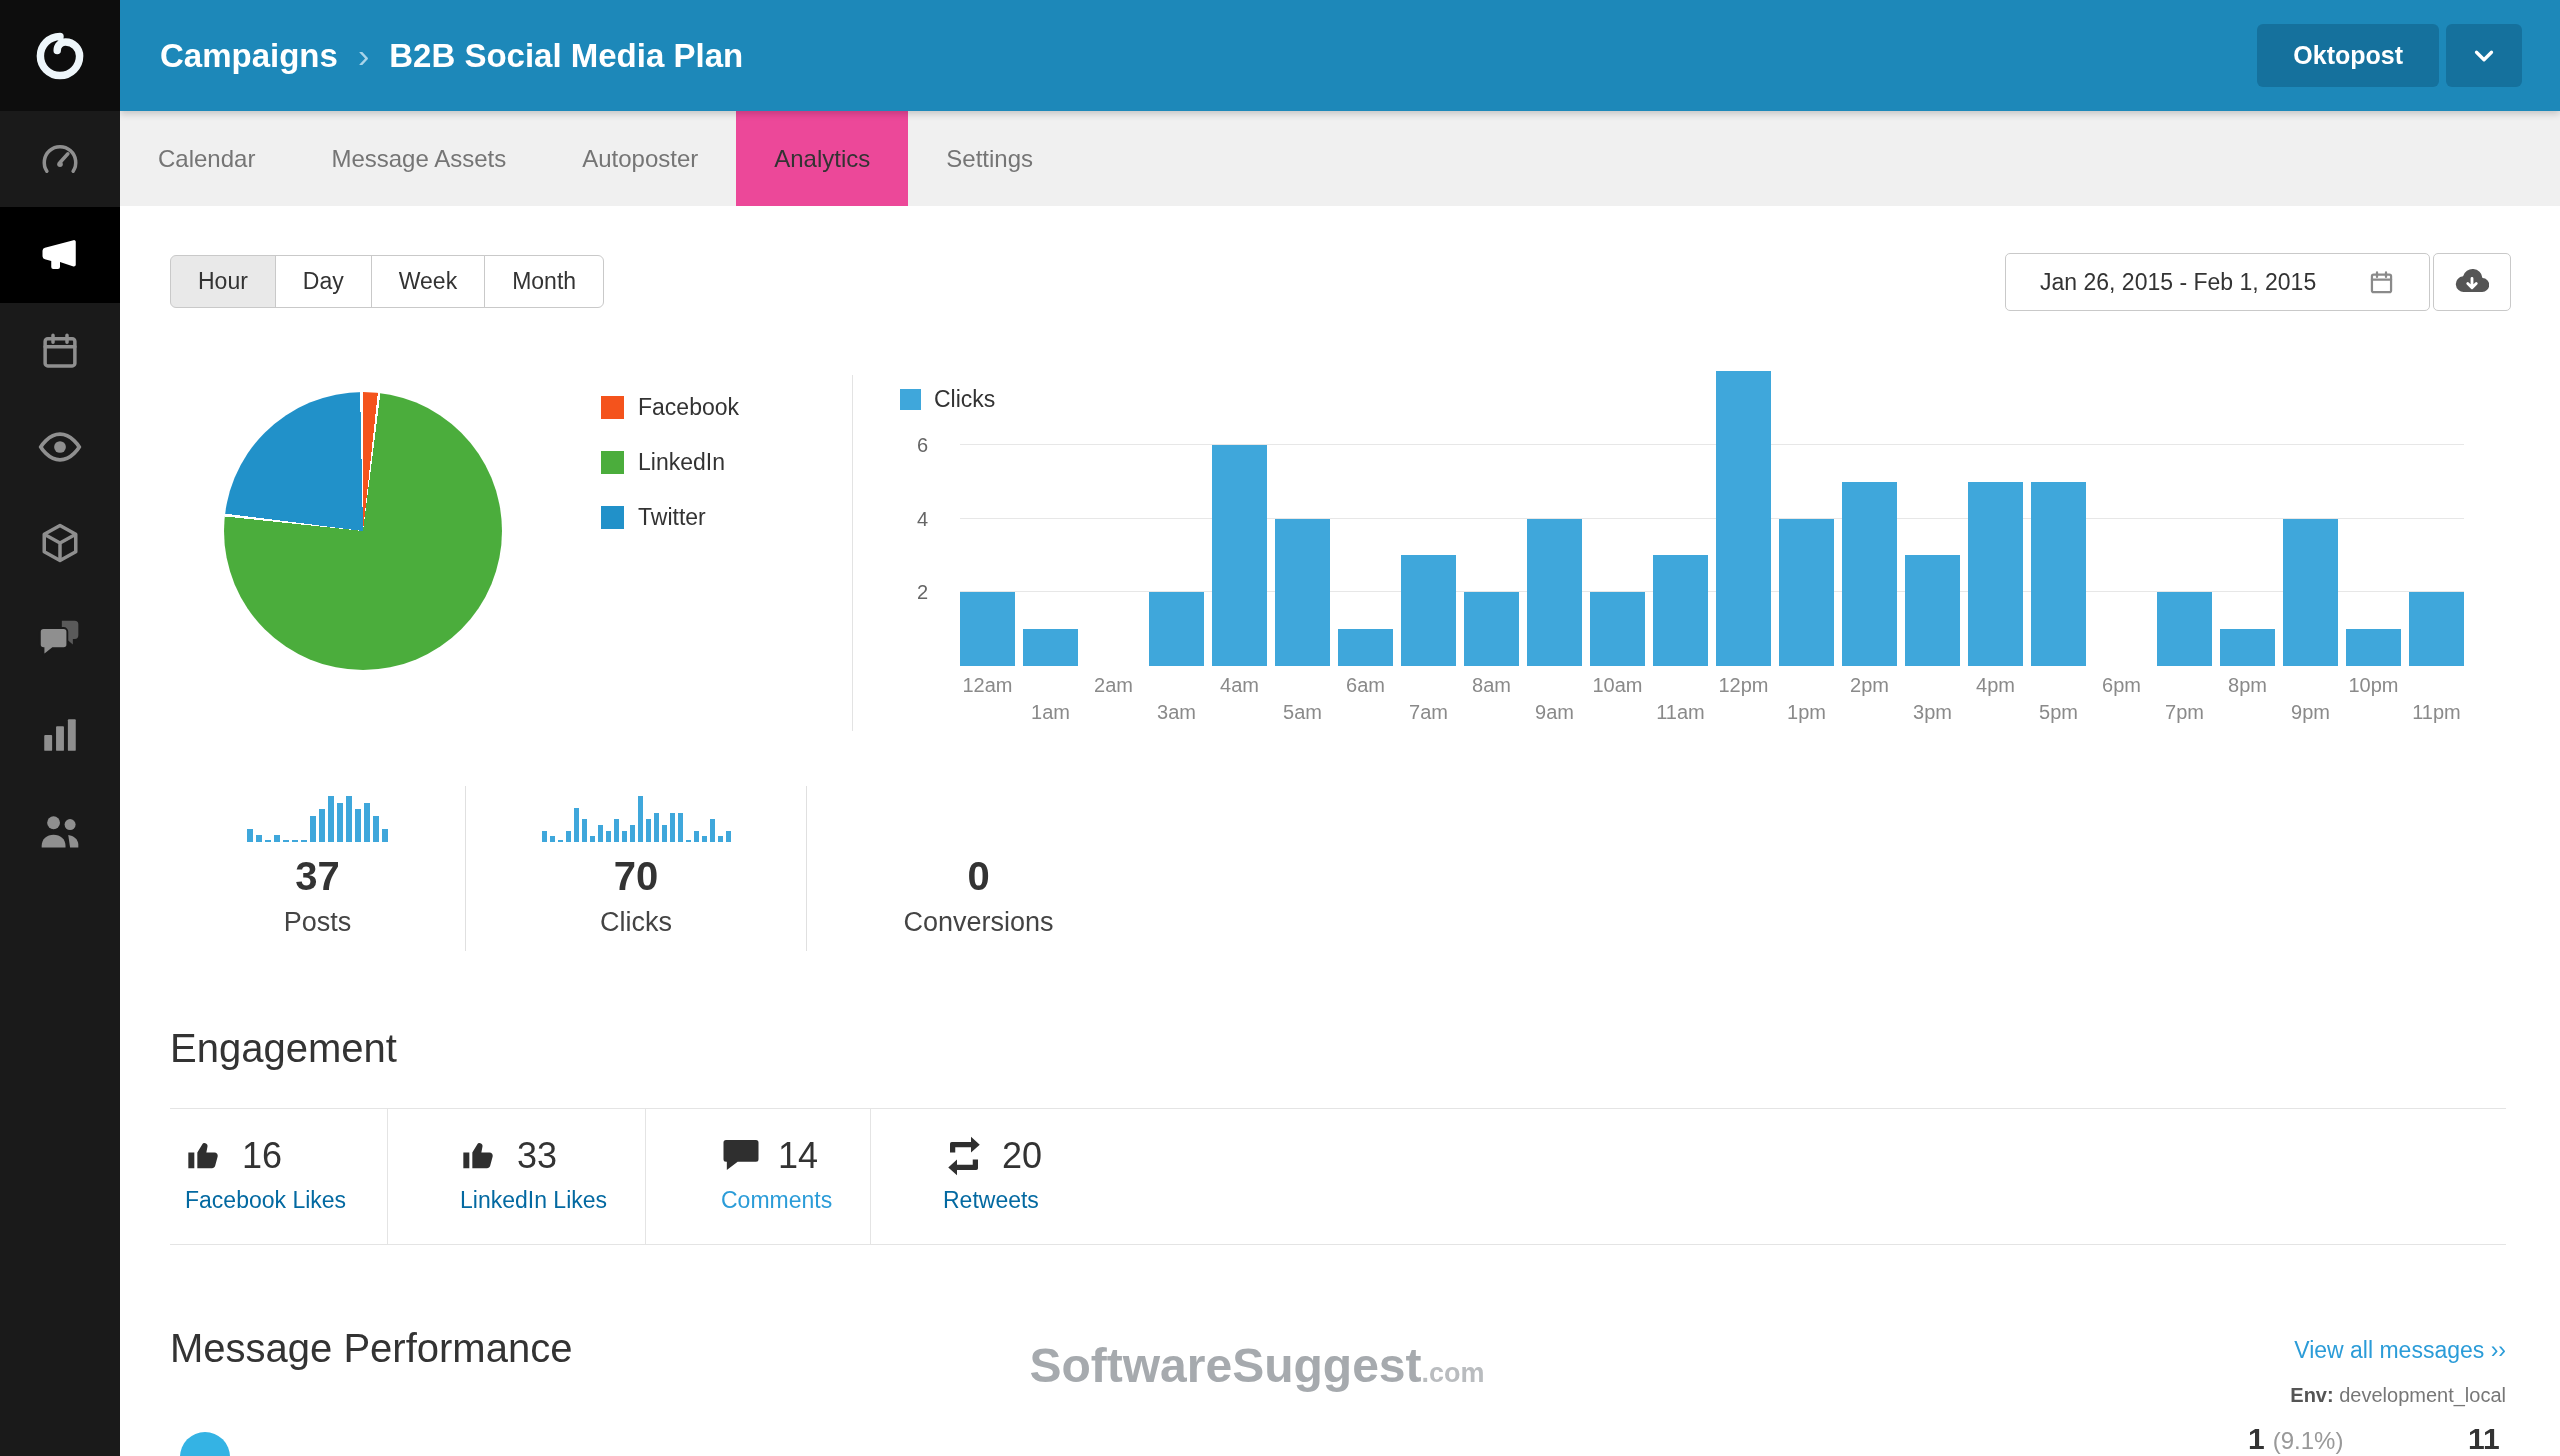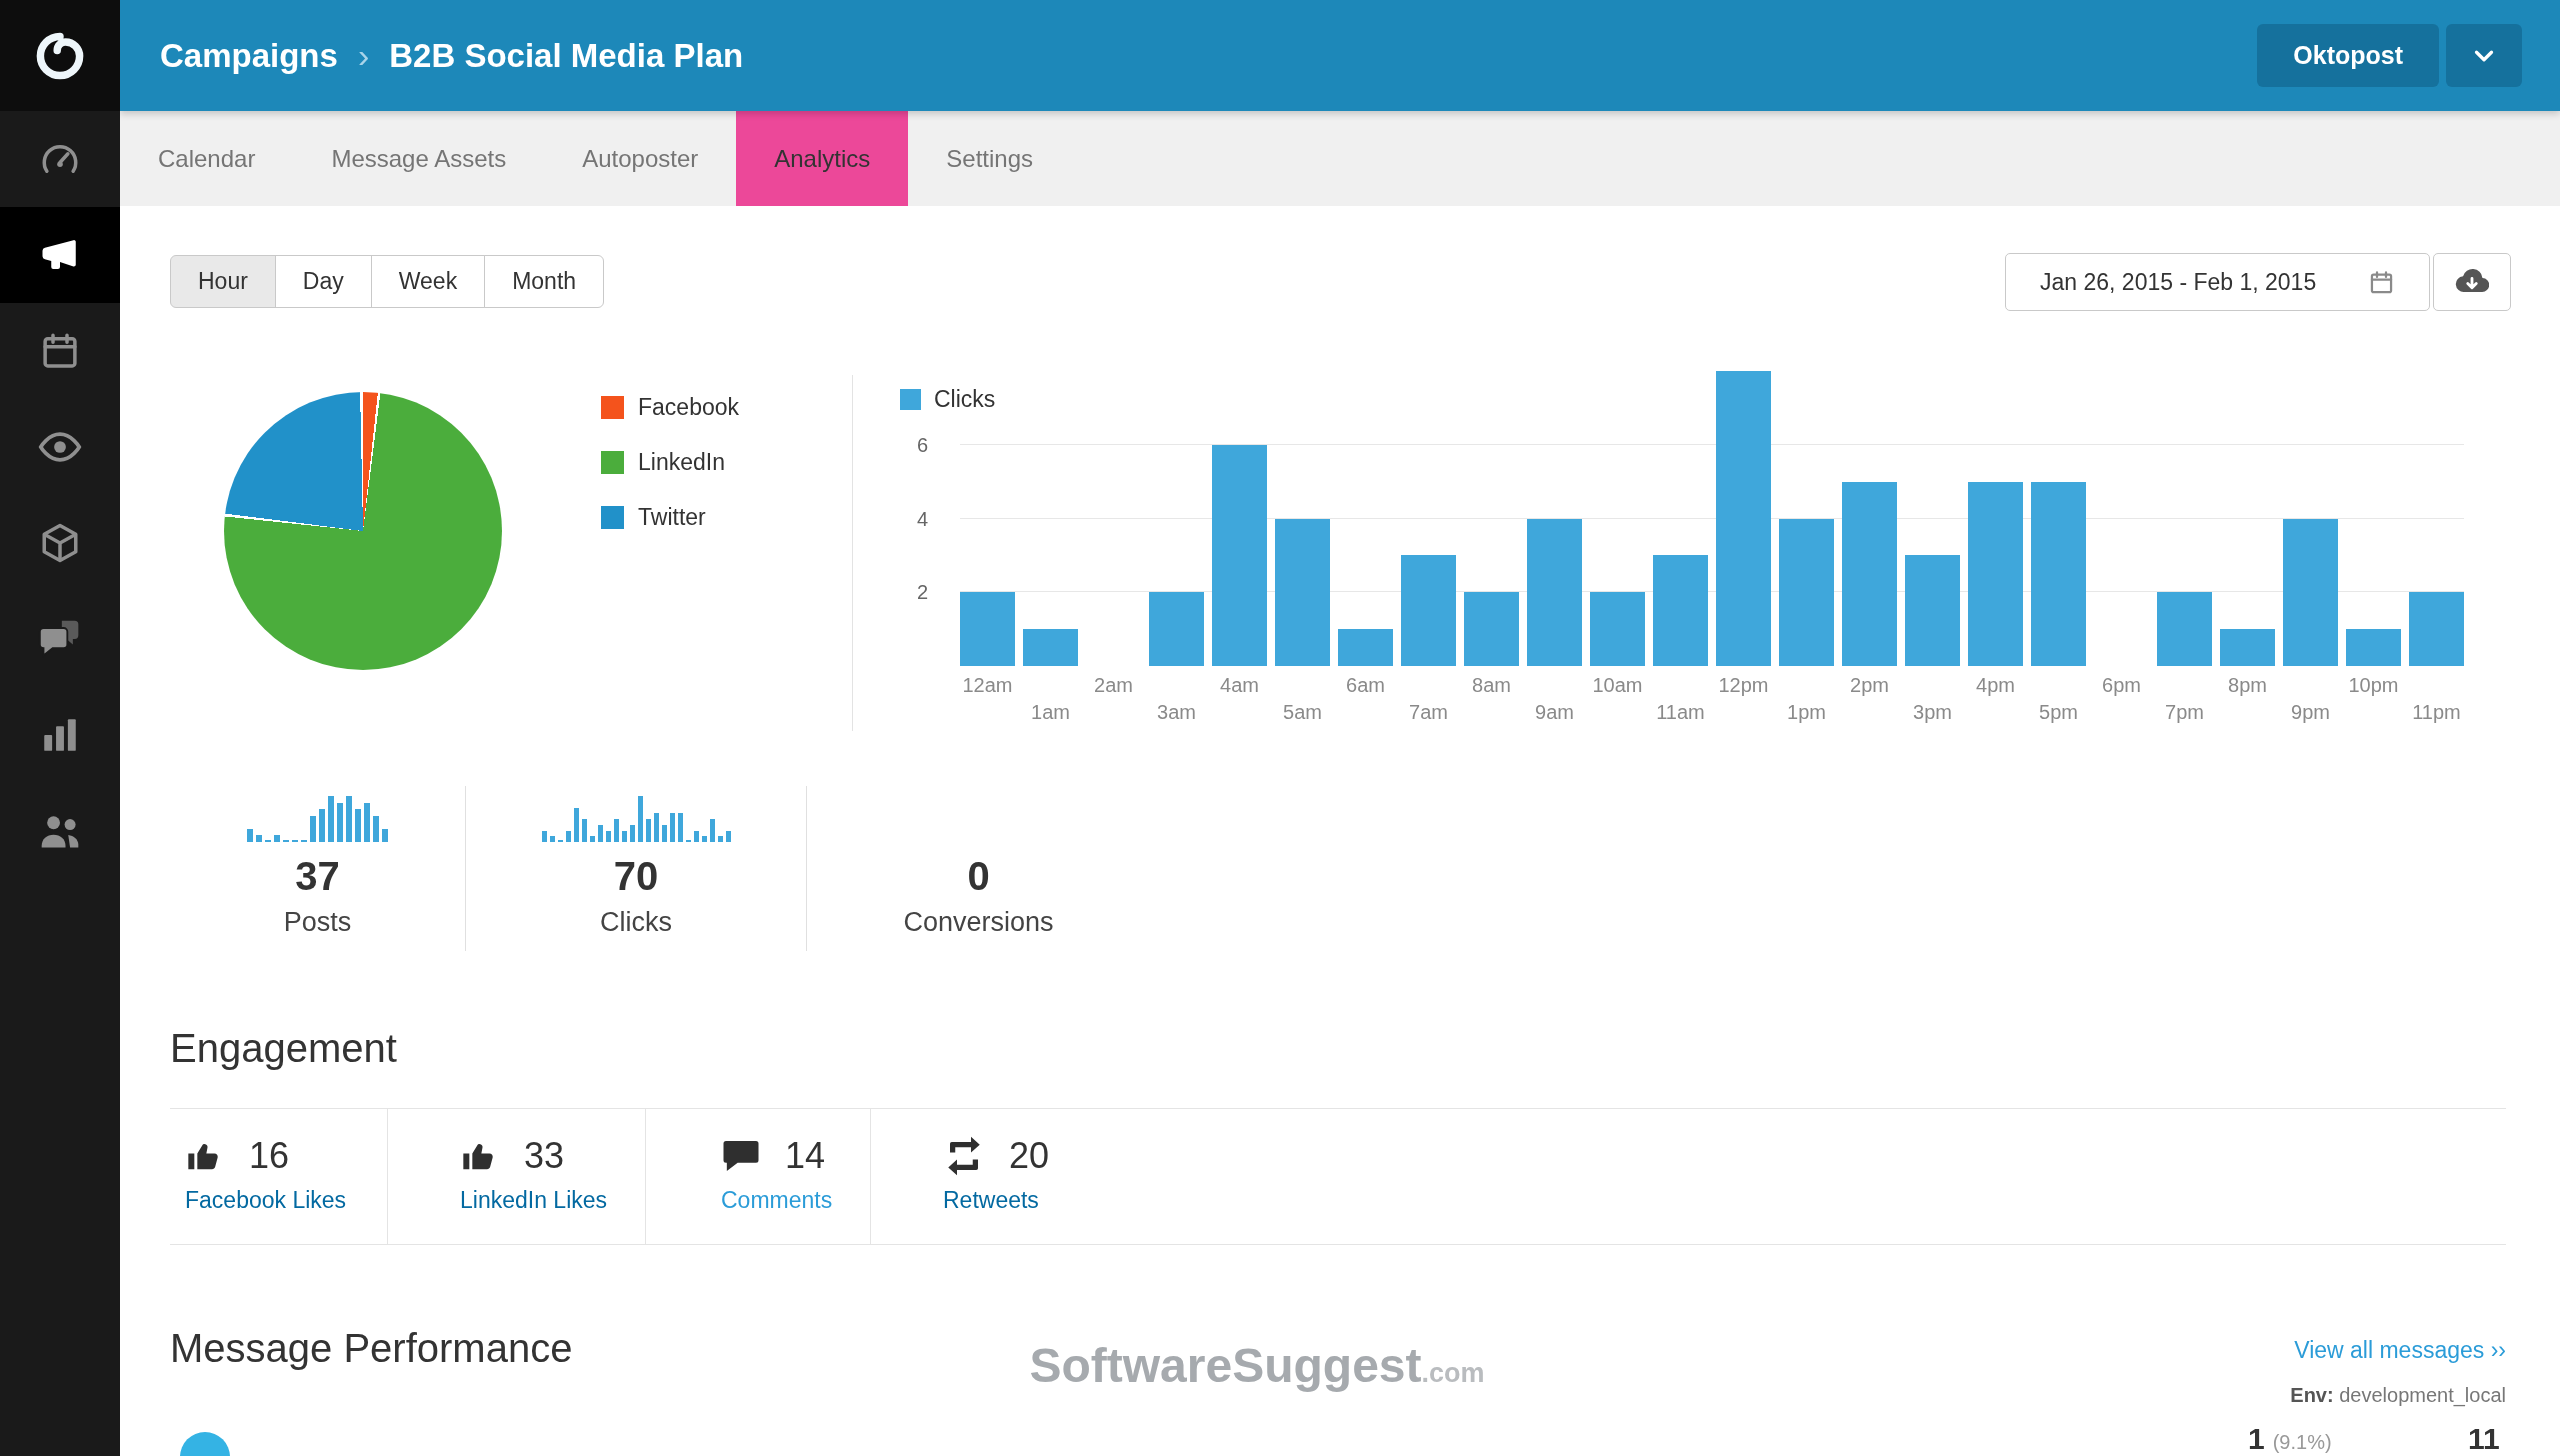--- a/index.html
+++ b/index.html
@@ -83,38 +83,38 @@
   
   .section-title{font-size:40px;font-weight:400;color:#333}
   .engagement-title{position:absolute;left:50px;top:820px}
   .engagement-row{position:absolute;left:50px;right:54px;top:902px;height:137px;
                   border-top:1px solid #e4e4e4;border-bottom:1px solid #e4e4e4;display:flex}
   .eng-cell{padding-top:26px}
   .eng-cell.c1{width:217px;padding-left:15px}
   .eng-cell.c2{width:258px;padding-left:72px;border-left:1px solid #e4e4e4}
   .eng-cell.c3{width:225px;padding-left:75px;border-left:1px solid #e4e4e4}
   .eng-cell.c4{padding-left:72px;border-left:1px solid #e4e4e4;padding-right:60px}
-  .eng-line1{display:flex;align-items:center;gap:24px;color:#2f2f2f}
+  .eng-line1{display:flex;gap:17px;color:#2f2f2f}
   .eng-value{font-size:36px;color:#333}
   .eng-label{font-size:23px;color:#0369a1;margin-top:10px}
   .eng-label.link{color:#2b9cd8;cursor:pointer}
 
   
   .mp-title{position:absolute;left:50px;top:1120px}
   .view-all{position:absolute;right:54px;top:1131px;font-size:23px;color:#2b9cd8;cursor:pointer;text-decoration:none}
   .env-line{position:absolute;right:54px;top:1178px;font-size:20px;color:#777}
   .env-line .env-k{font-weight:700;color:#555}
   .watermark{position:absolute;left:1137px;top:1132px;transform:translateX(-50%);white-space:nowrap;
              color:#a6aaae;font-weight:700;font-size:48px}
   .watermark .dotcom{font-size:27px;color:#b9bcbf;font-weight:700}
 
   
   .partial-avatar{position:absolute;left:60px;top:1226px;width:50px;height:50px;border-radius:50%;background:#34b3e4}
   .partial-val1{position:absolute;left:2128px;top:1216px;font-size:30px;font-weight:700;color:#333;white-space:nowrap}
-  .partial-pct{font-size:20px;color:#999;font-weight:400;margin-left:8px}
+  .partial-pct{font-size:24px;color:#999;font-weight:400;margin-left:8px}
   .partial-val2{position:absolute;left:2348px;top:1216px;font-size:30px;font-weight:700;color:#333}
 
   svg{display:block}
 </style>
 </head>
 <body>
 
 <aside class="sidebar">
   <div class="logo-block">
     <span>

